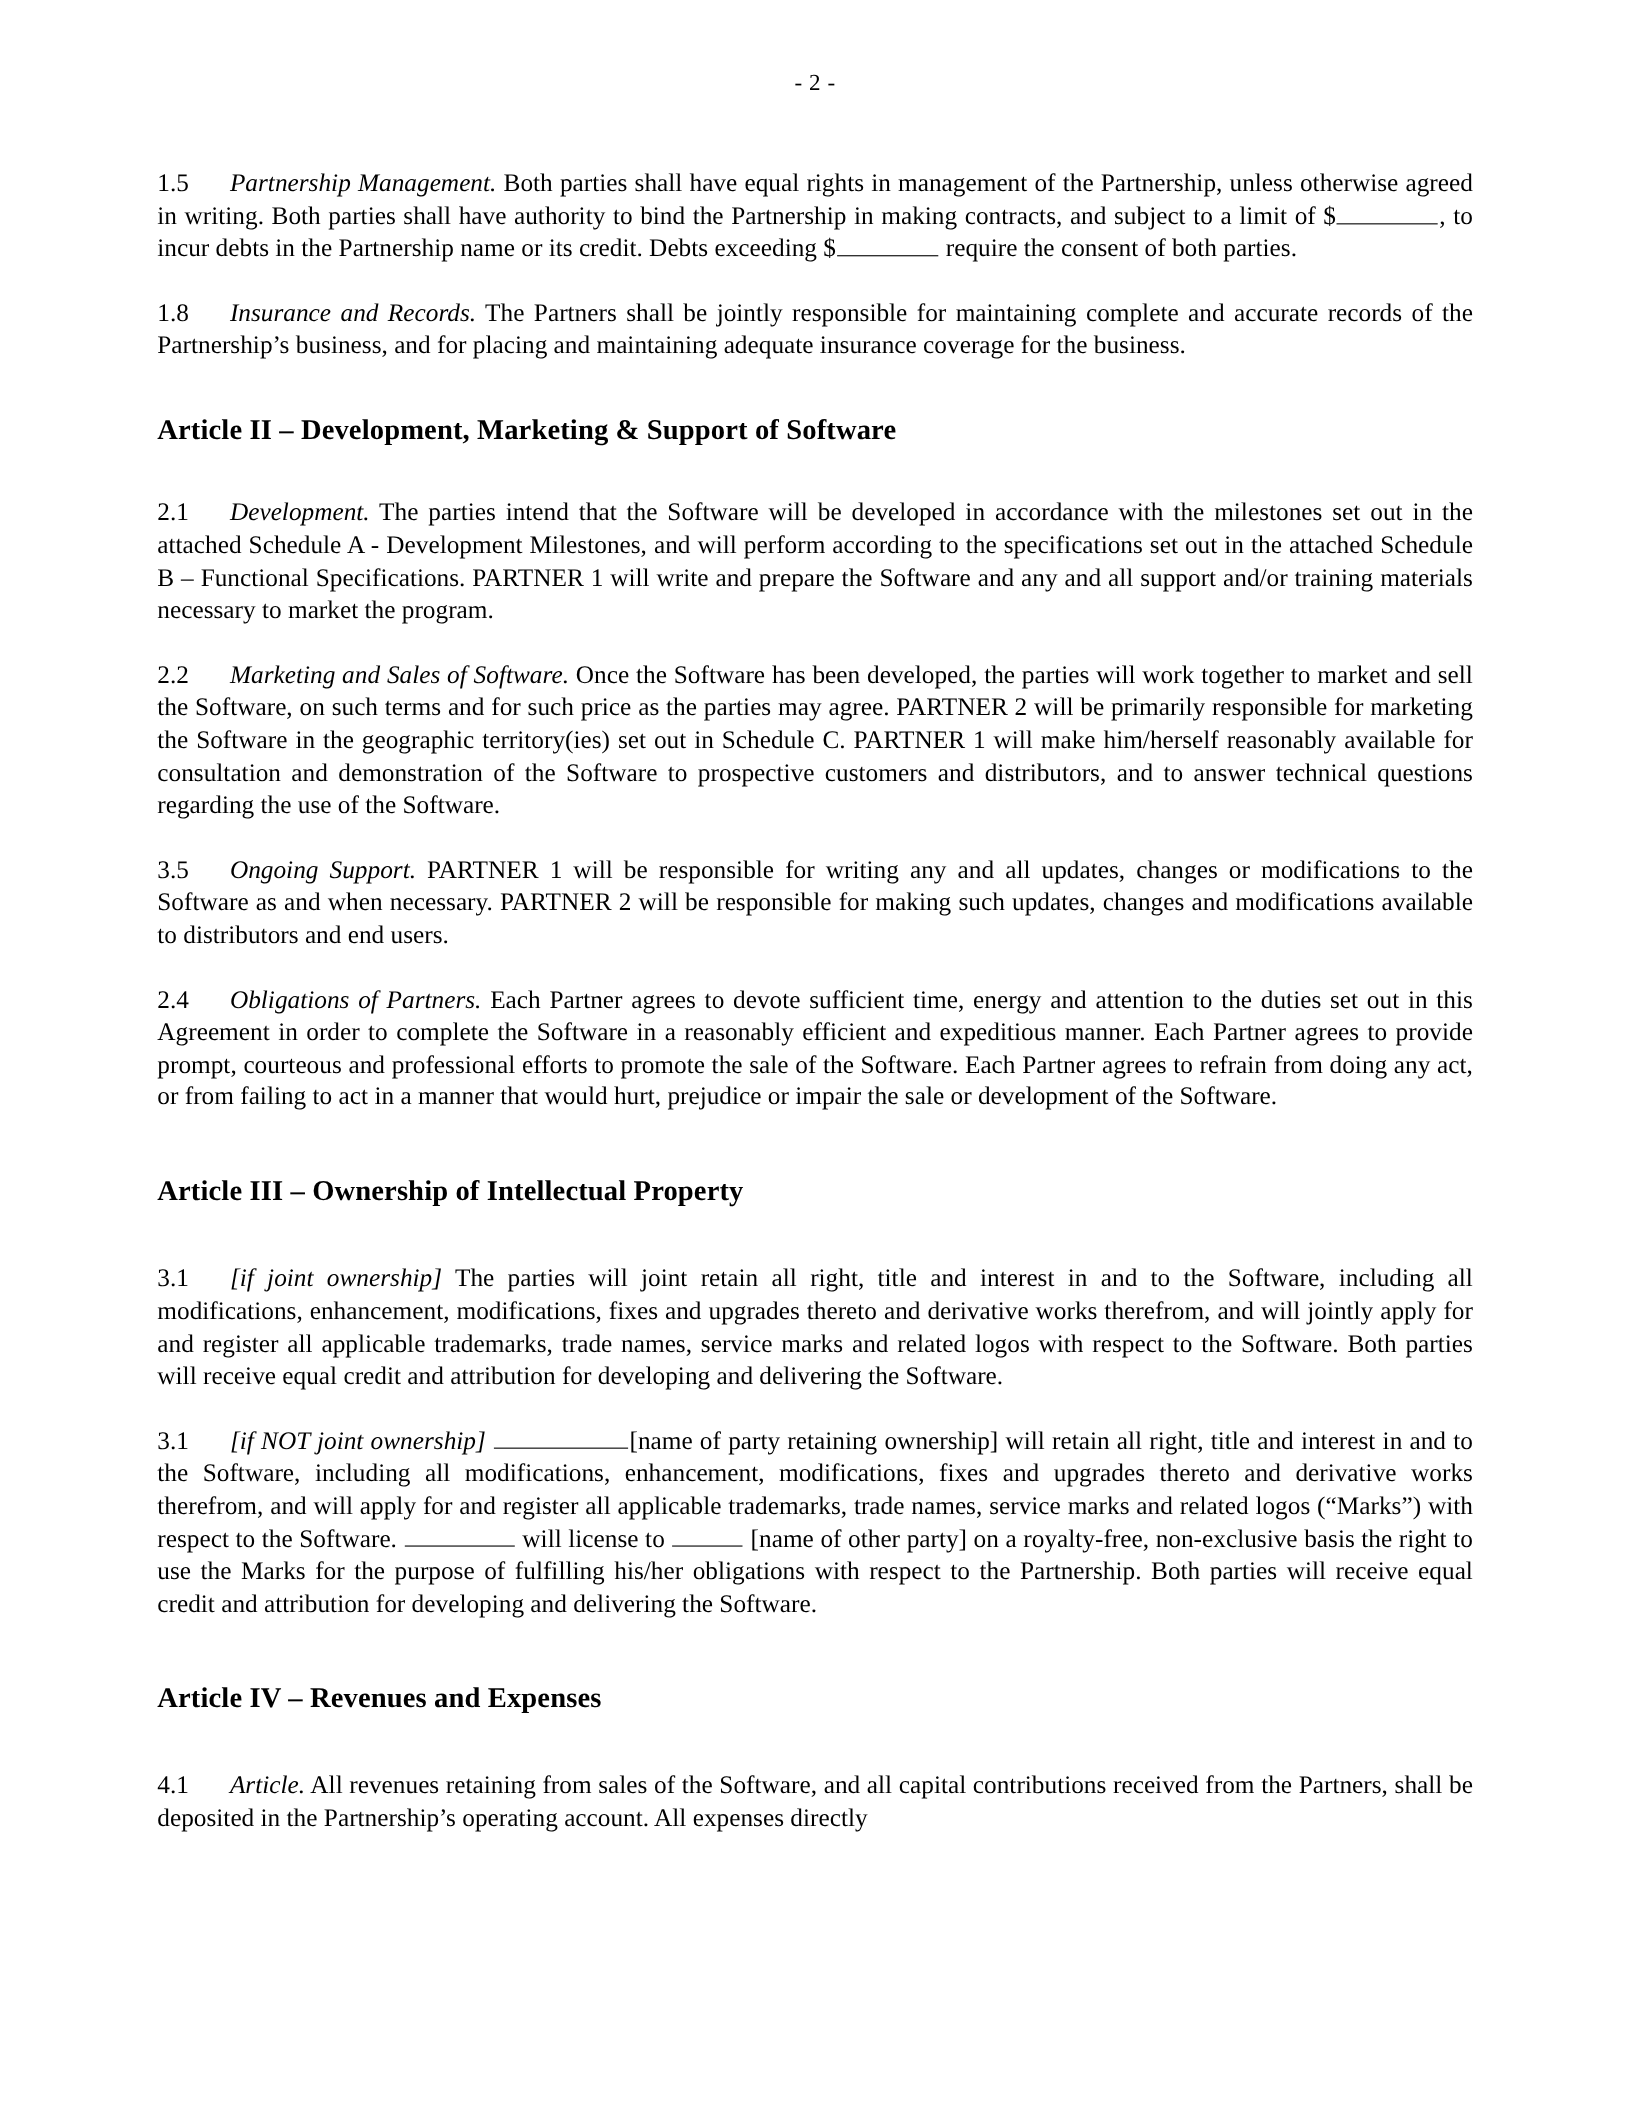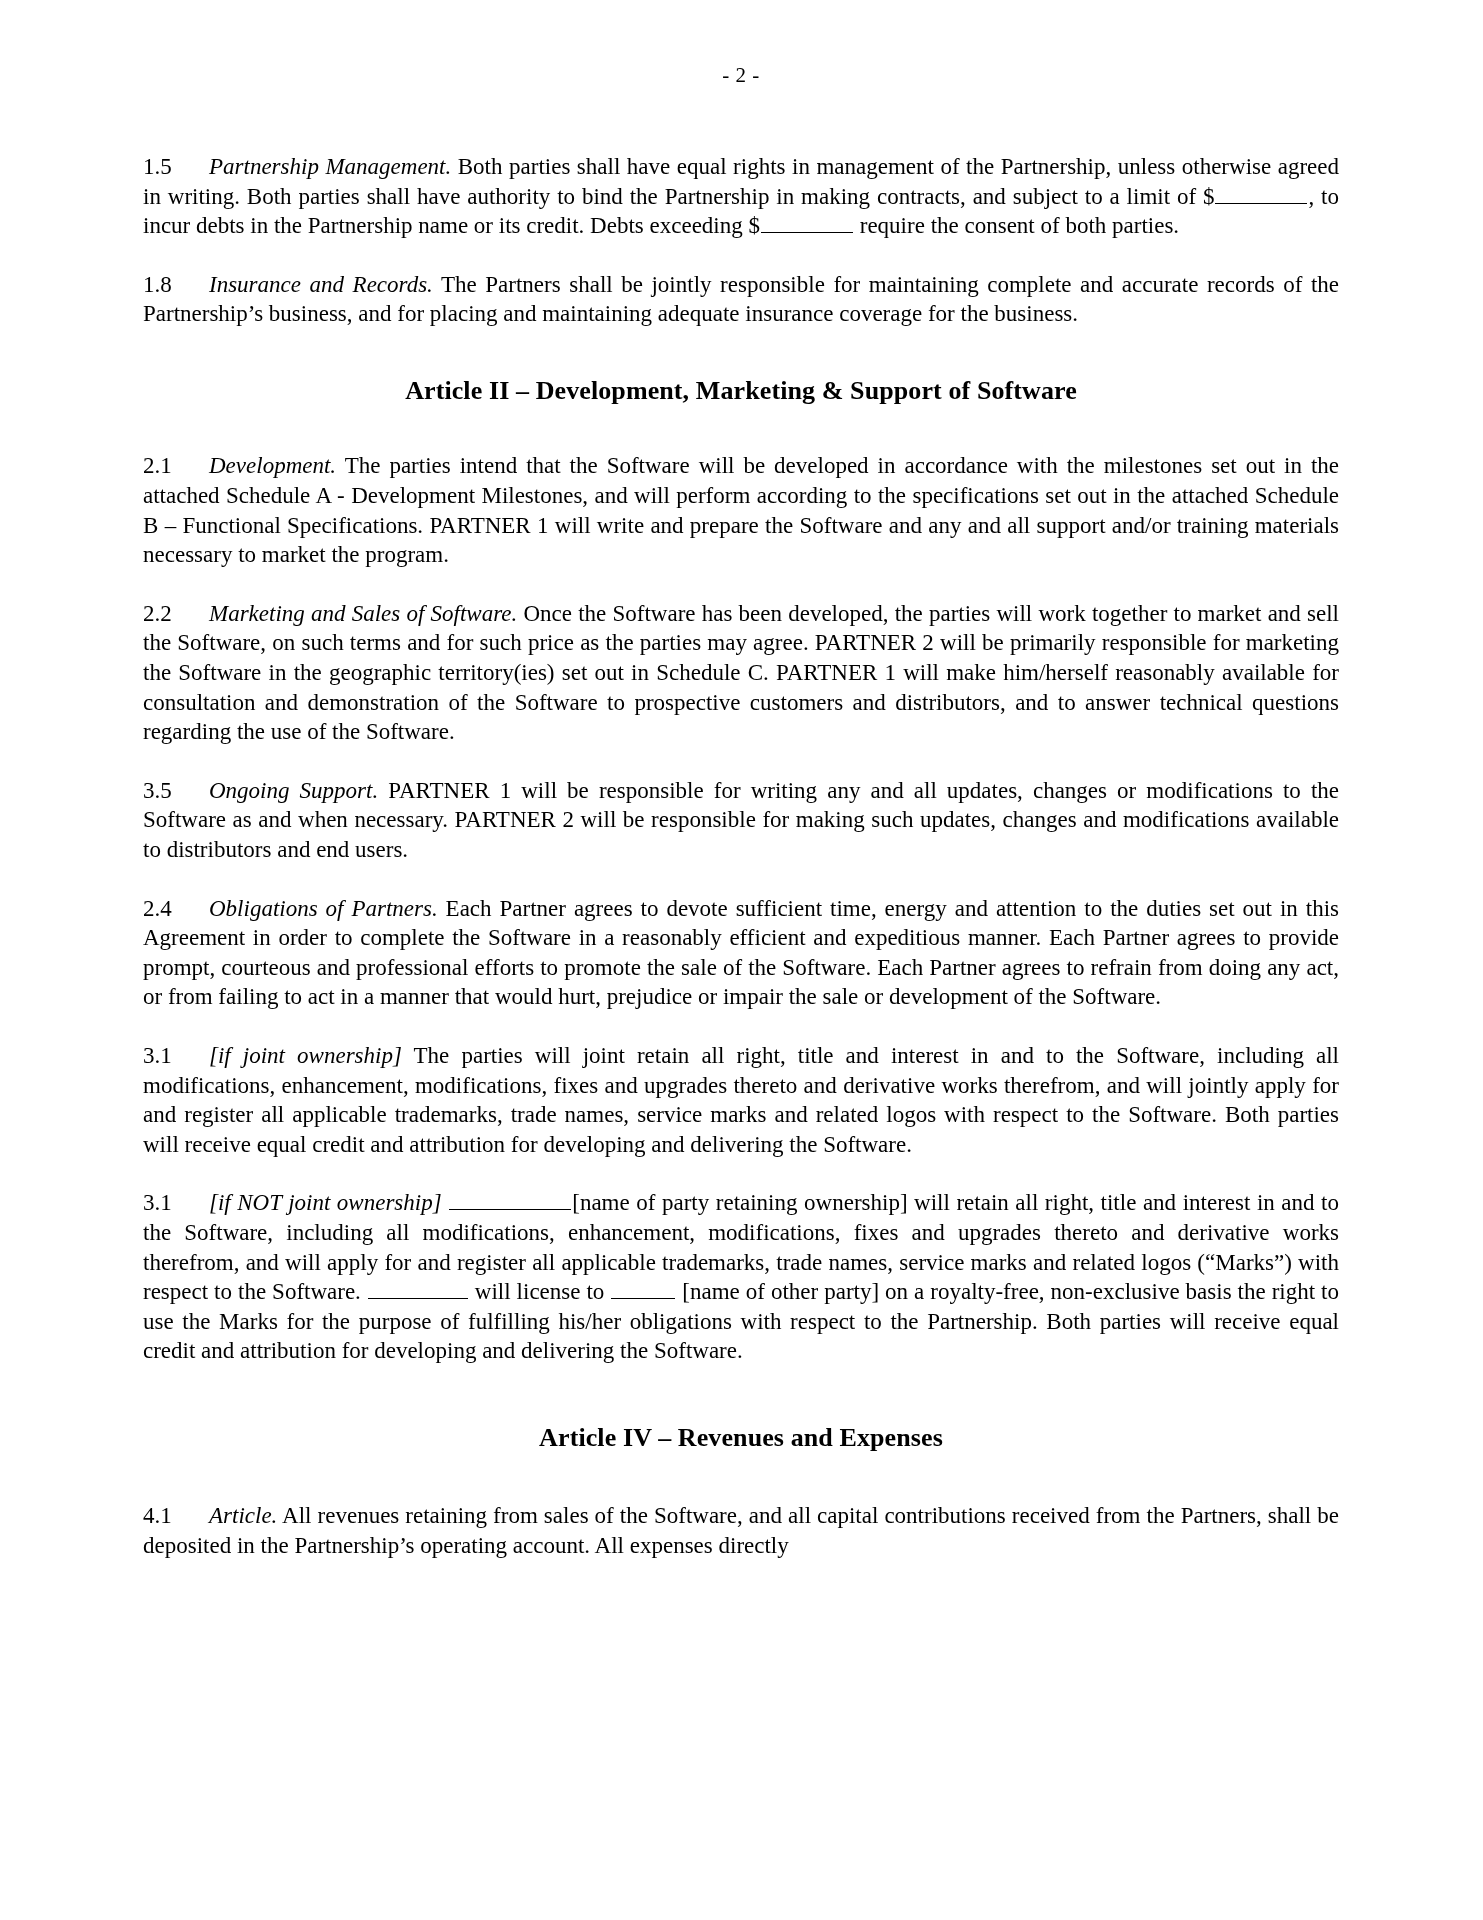--- a/index.html
+++ b/index.html
@@ -81,21 +81,20 @@
     border-bottom: 1.6px solid #000;
     width: 100px;
     vertical-align: baseline;
     height: 0.82em;
     margin: 0 1px;
   }
 
   h2.article-heading {
     font-size: 26px;
     font-weight: bold;
-    text-align: center;
     margin: 0;
     padding: 0;
     line-height: 1.25;
     letter-spacing: 0.1px;
   }
   .heading-block-2 { margin: 46px 0 44px 0; }
   .heading-block-3 { margin: 55px 0 48px 0; }
   .heading-block-4 { margin: 56px 0 47px 0; }
   .last-para { margin-bottom: 0; }
 </style>
@@ -129,20 +128,23 @@
     </p>
 
     <p class="para">
       <span class="num">3.5</span><span class="ital">Ongoing Support.</span><span> PARTNER 1 will be responsible for writing any and all updates, changes or modifications to the Software as and when necessary. PARTNER 2 will be responsible for making such updates, changes and modifications available to distributors and end users.</span>
     </p>
 
     <p class="para">
       <span class="num">2.4</span><span class="ital">Obligations of Partners.</span><span> Each Partner agrees to devote sufficient time, energy and attention to the duties set out in this Agreement in order to complete the Software in a reasonably efficient and expeditious manner. Each Partner agrees to provide prompt, courteous and professional efforts to promote the sale of the Software. Each Partner agrees to refrain from doing any act, or from failing to act in a manner that would hurt, prejudice or impair the sale or development of the Software.</span>
     </p>
 
+    <div class="heading-block-3">
+      <h2 class="article-heading">Article III – Ownership of Intellectual Property</h2>
+    </div>
 
     <p class="para">
       <span class="num">3.1</span><span class="ital">[if joint ownership]</span><span> The parties will joint retain all right, title and interest in and to the Software, including all modifications, enhancement, modifications, fixes and upgrades thereto and derivative works therefrom, and will jointly apply for and register all applicable trademarks, trade names, service marks and related logos with respect to the Software. Both parties will receive equal credit and attribution for developing and delivering the Software.</span>
     </p>
 
     <p class="para">
       <span class="num">3.1</span><span class="ital">[if NOT joint ownership]</span> <span class="blank-md"></span><span>[name of party retaining ownership] will retain all right, title and interest in and to the Software, including all modifications, enhancement, modifications, fixes and upgrades thereto and derivative works therefrom, and will apply for and register all applicable trademarks, trade names, service marks and related logos (“Marks”) with respect to the Software. </span><span class="blank-lg"></span><span> will license to </span><span class="blank-xs"></span><span> [name of other party] on a royalty-free, non-exclusive basis the right to use the Marks for the purpose of fulfilling his/her obligations with respect to the Partnership. Both parties will receive equal credit and attribution for developing and delivering the Software.</span>
     </p>
 
     <div class="heading-block-4">

